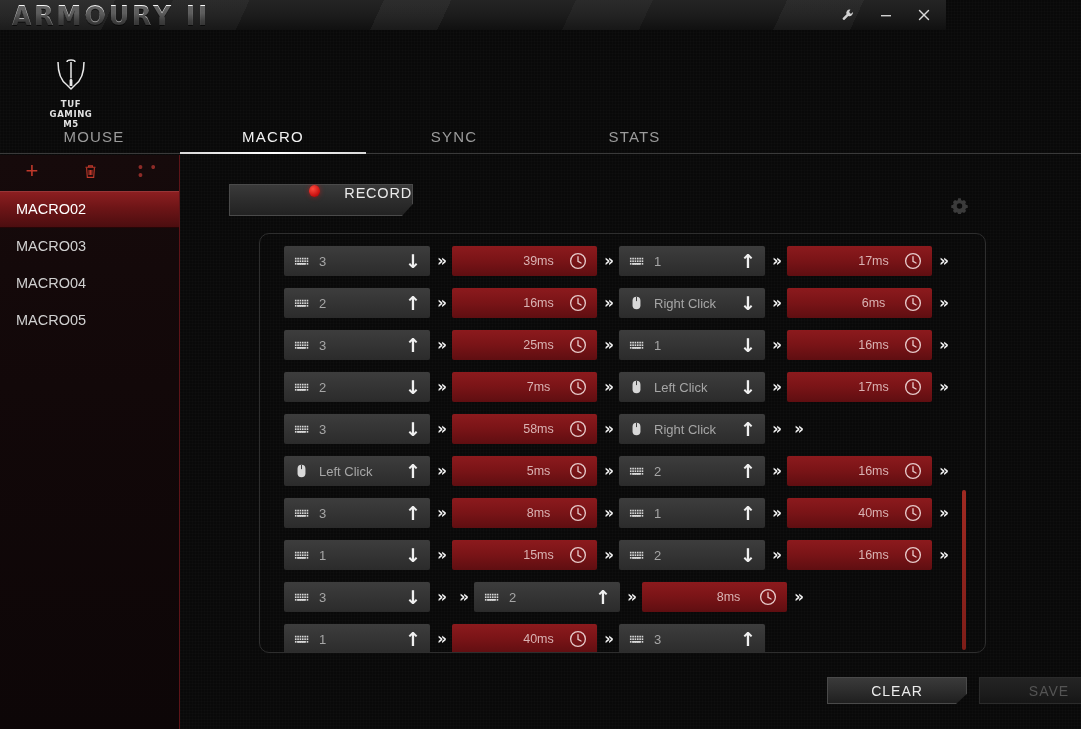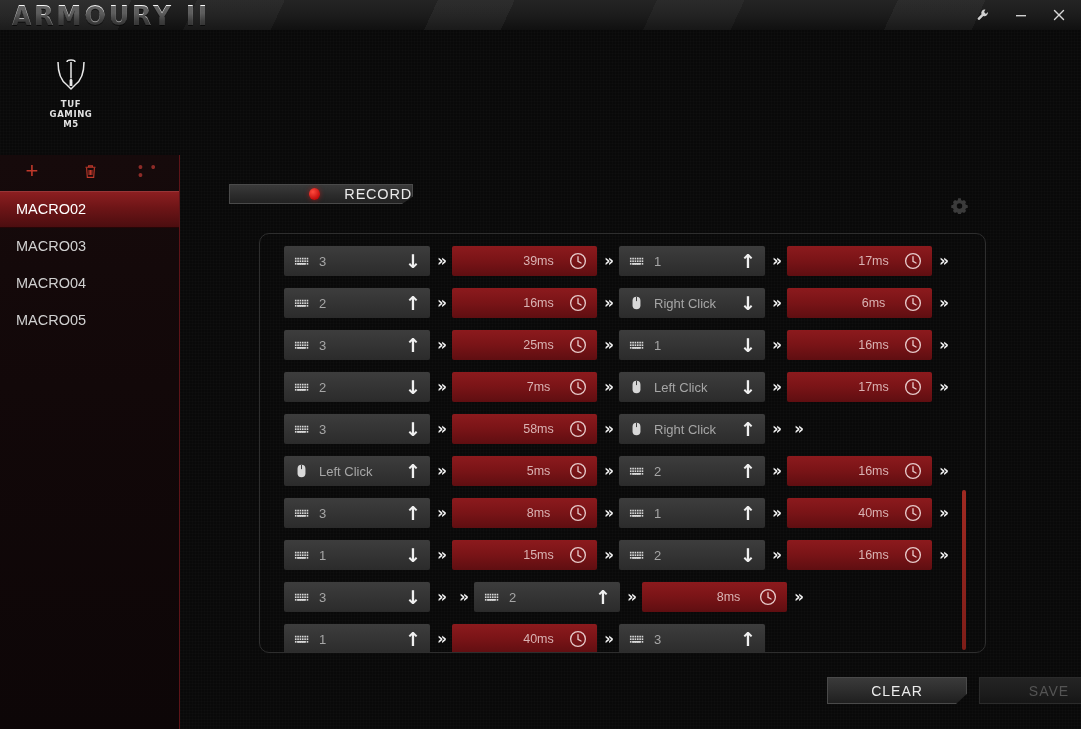--- a/index.html
+++ b/index.html
@@ -11,21 +11,21 @@
     -webkit-font-smoothing:antialiased;
   }
   #app{ position:relative; width:1081px; height:729px; background:
     repeating-linear-gradient(0deg, rgba(255,255,255,.012) 0 1px, transparent 1px 3px),
     repeating-linear-gradient(90deg, rgba(255,255,255,.012) 0 1px, transparent 1px 3px),
     #090909;
   }
 
   
   .titlebar{
-    position:absolute; left:0; top:0; width:1081px; height:30px;
+    position:absolute; left:0; top:0; width:946px; height:30px;
     background:
       linear-gradient(115deg, rgba(255,255,255,.05) 0 12%, transparent 12% 18%, rgba(255,255,255,.035) 18% 26%, transparent 26% 40%, rgba(255,255,255,.045) 40% 47%, transparent 47% 60%, rgba(255,255,255,.03) 60% 68%, transparent 68% 82%, rgba(255,255,255,.04) 82% 90%, transparent 90%),
       linear-gradient(180deg,#242424 0%, #1b1b1b 55%, #101010 100%);
     overflow:hidden;
   }
   .apptitle{
     position:absolute; left:12px; top:2px;
     font-size:25px; font-weight:bold; letter-spacing:3px;
     font-family:"DejaVu Sans", sans-serif;
     background:linear-gradient(180deg,#ffffff 0%, #e8e8e8 40%, #9a9a9a 65%, #6d6d6d 100%);
@@ -81,25 +81,25 @@
     font-size:14.5px; color:#d0d0d0; cursor:pointer;
   }
   .macroitem.sel{
     background:linear-gradient(180deg,#8e1f21 0%, #6e1517 45%, #4a0d0f 100%);
     color:#ffffff;
     box-shadow:inset 0 1px 0 rgba(255,255,255,.10), inset 0 -1px 0 rgba(0,0,0,.5);
   }
 
   
   .recordbtn{
-    position:absolute; left:229px; top:184px; width:184px; height:20px;
+    position:absolute; left:229px; top:184px; width:184px; height:32px;
     background:linear-gradient(180deg,#3a3a3a 0%, #2c2c2c 55%, #222222 100%);
     border:1px solid #4a4a4a;
     clip-path:polygon(0 0, 100% 0, 100% 62%, calc(100% - 11px) 100%, 0 100%);
-    display:flex; align-items:center; cursor:pointer;padding-left:40px;
+    display:flex; cursor:pointer;padding-left:40px;
   }
   .recdot{ width:12px; height:12px; border-radius:50%;
     background:radial-gradient(circle at 35% 32%, #ff4a3d, #c40d0d 70%, #8b0606);
     margin-left:39px; box-shadow:0 0 5px rgba(220,20,20,.55); }
   .reclabel{ margin-left:24px; font-size:14.5px; letter-spacing:.8px; color:#eaeaea; }
 
   .gearbtn{ position:absolute; left:949px; top:195px; width:20px; height:20px;
     display:flex; align-items:center; justify-content:center; cursor:pointer; color:#3b3b3b; }
 
   
@@ -183,20 +183,27 @@
         <path d="M4 4 C4 14 6 22 13 27 L17 31 L21 27 C28 22 30 14 30 4"></path>
         <path d="M17 4 L17 20"></path>
         <path d="M13 4 C13 4 13 2 17 2 C21 2 21 4 21 4"></path>
         <path d="M15.6 22 L17 20 L18.4 22 L18.4 28 L15.6 28 Z" fill="#e8e8e8" stroke="none"></path>
       </svg>
       <div class="devname">TUF GAMING</div>
       <div class="devname">M5</div>
     </div>
   </div>
 
+  <div class="tabbar">
+    <div class="tabline"></div>
+    <div class="tab" id="tab-mouse">MOUSE</div>
+    <div class="tab active" id="tab-macro">MACRO</div>
+    <div class="tab" id="tab-sync">SYNC</div>
+    <div class="tab" id="tab-stats">STATS</div>
+  </div>
 
   <div class="sidebar">
     <div class="sbtools">
       <div class="sbtool">
         <span class="plus">+</span>
       </div>
       <div class="sbtool">
         <svg width="13" height="15" viewBox="0 0 13 15" fill="none" stroke="#c0392b" stroke-width="1.1">
           <path d="M1.5 3.3 h10 M4.6 3.3 v-1.4 h3.8 v1.4"></path>
           <path d="M2.6 3.8 l.7 9.6 h6.4 l.7-9.6"></path>

